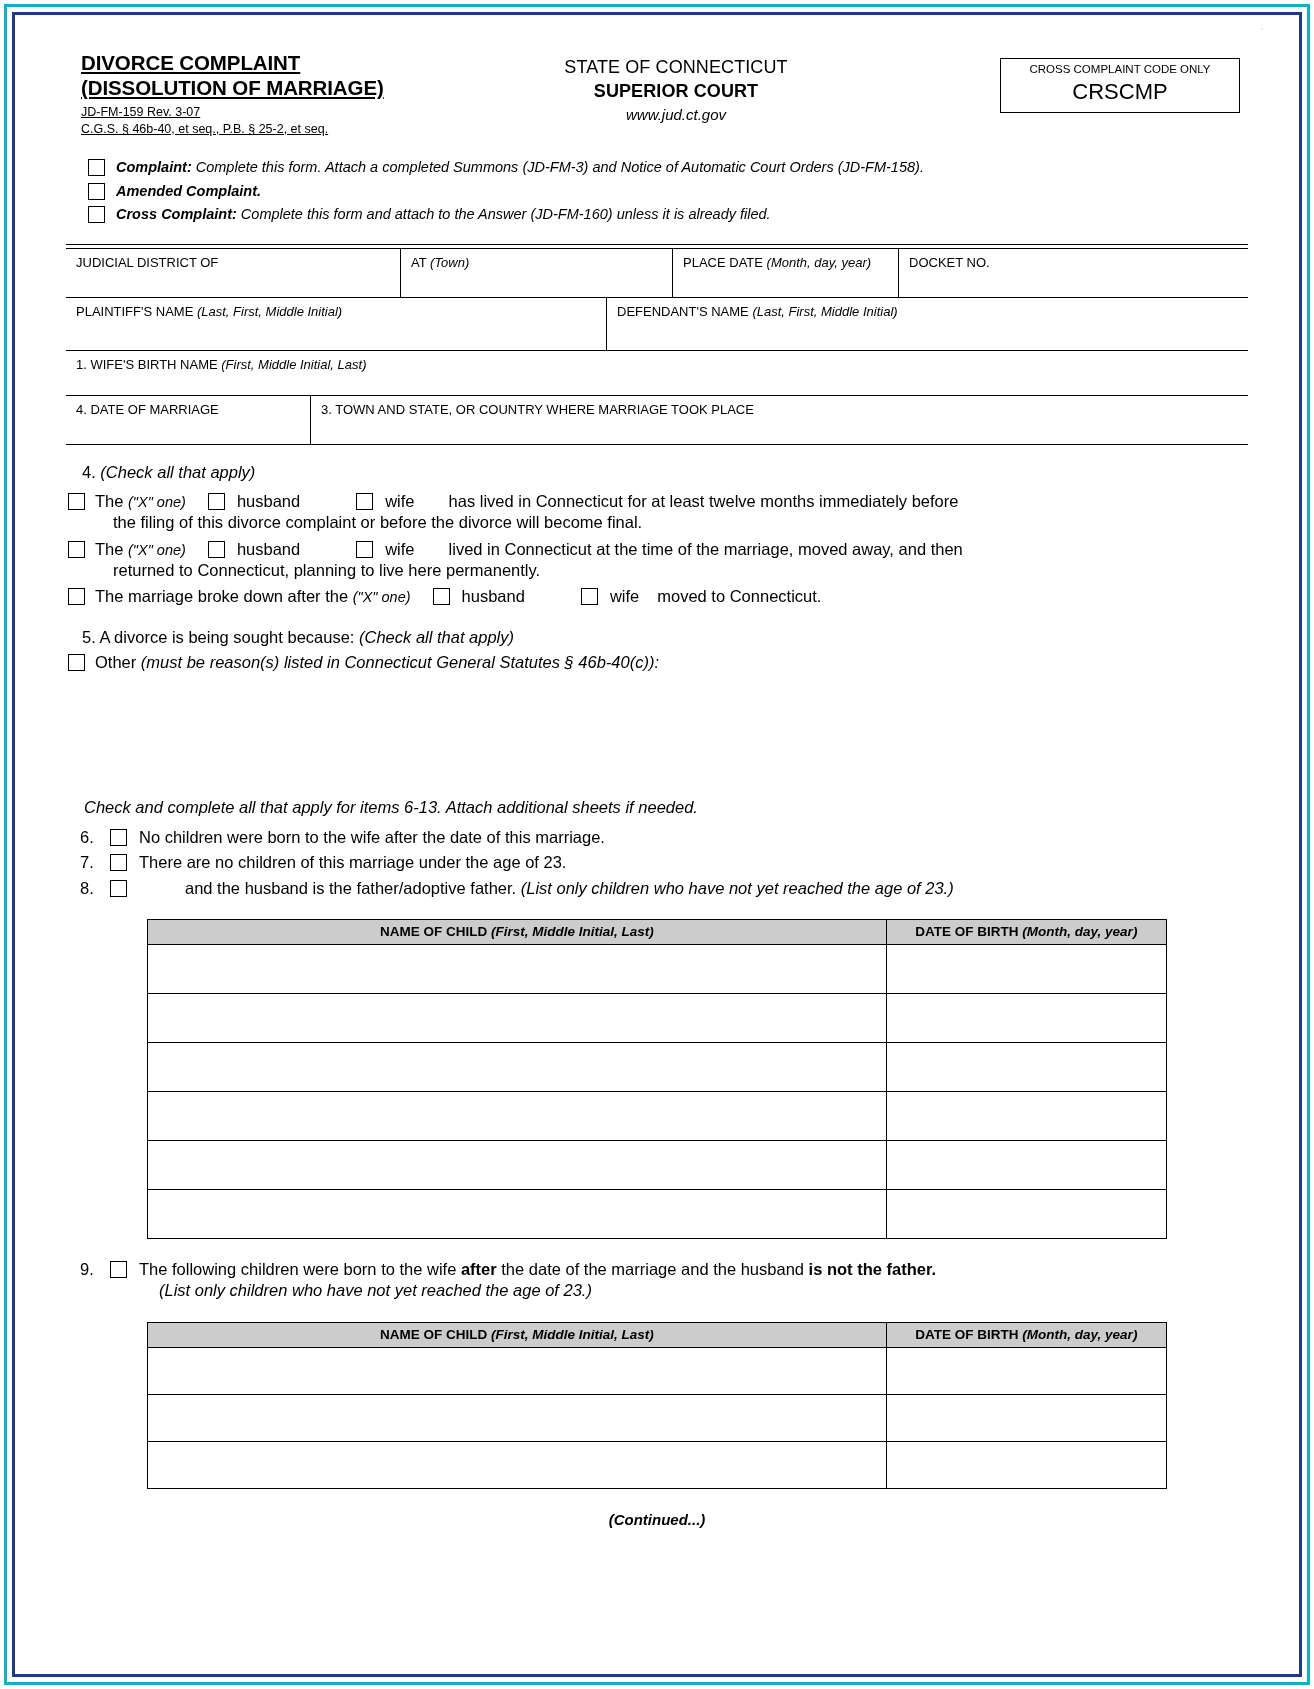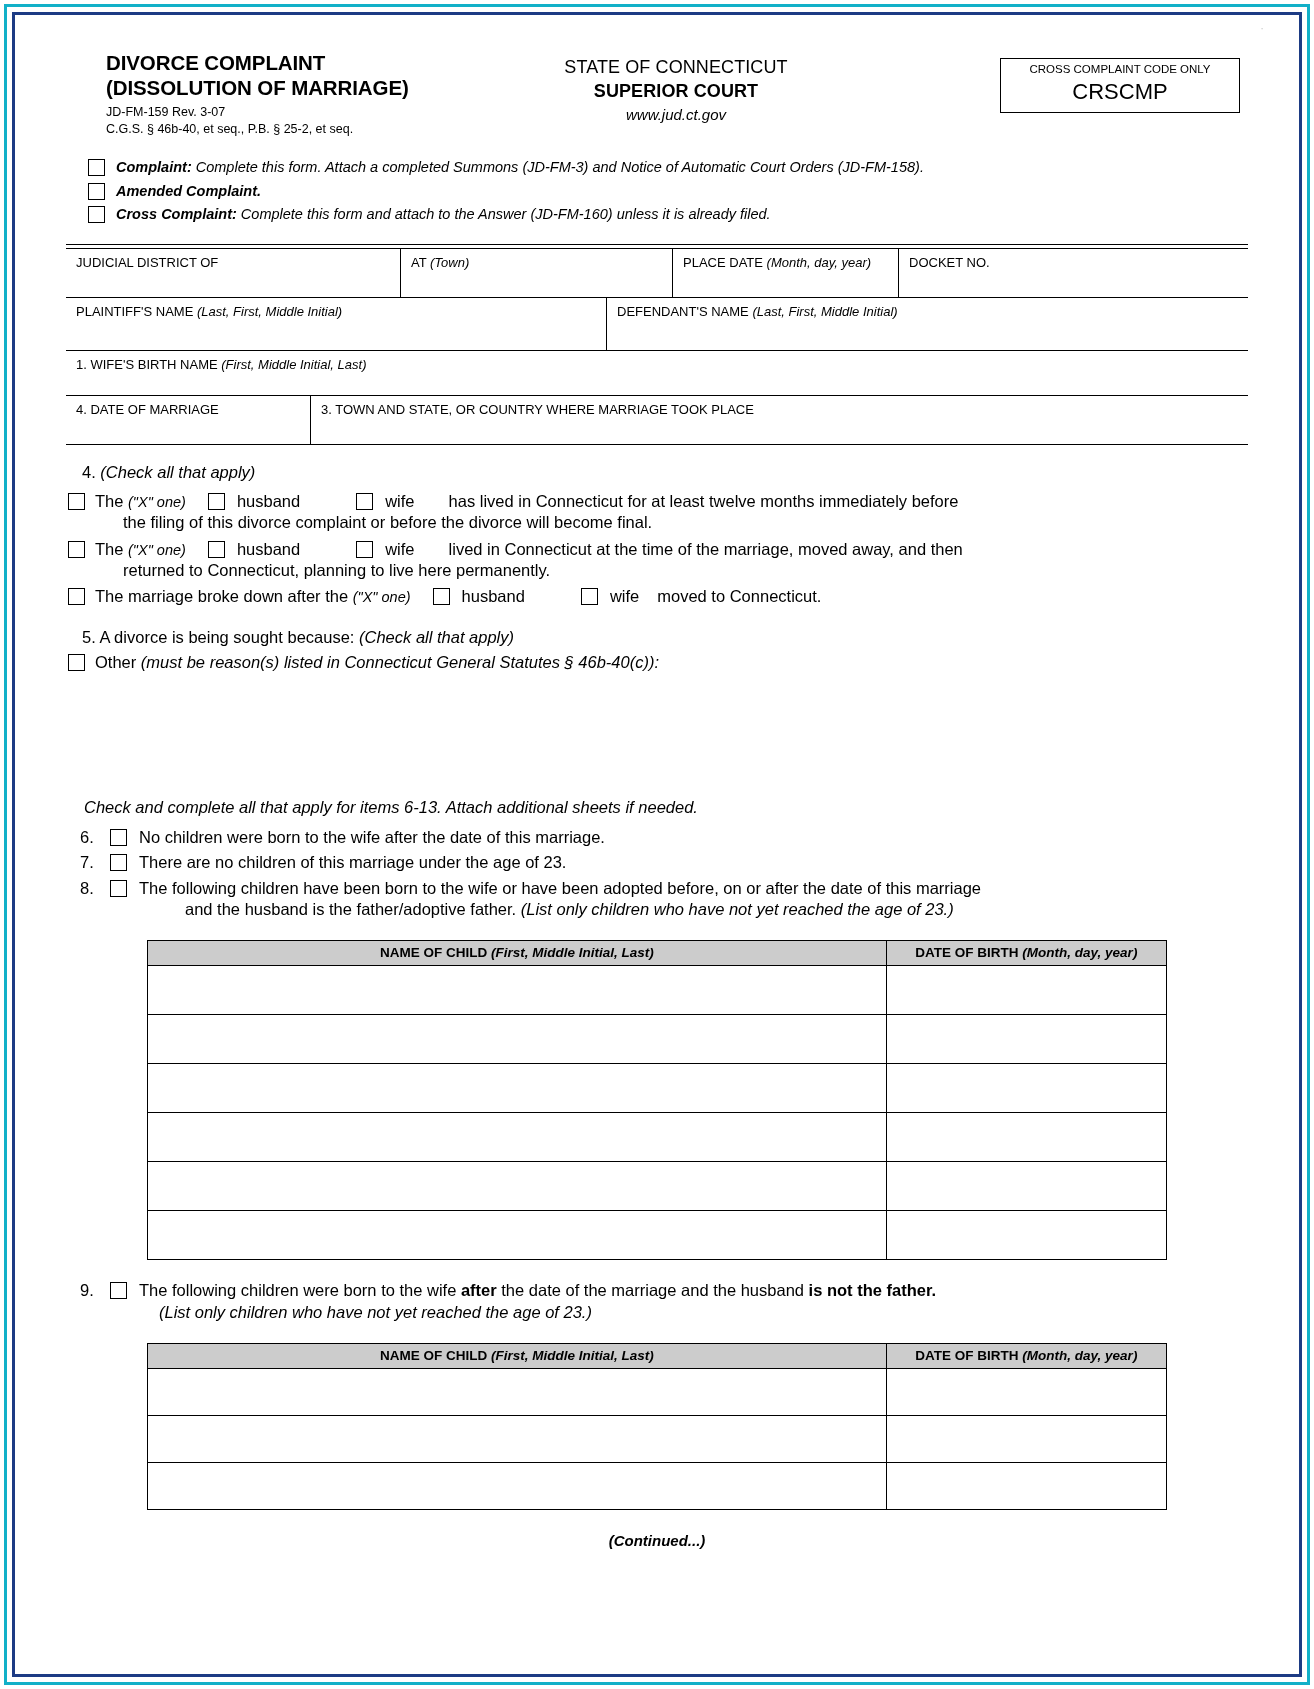--- a/index.html
+++ b/index.html
@@ -42,22 +42,23 @@
     overflow: hidden;
   }
 
   
   .hdr {
     position: relative;
     height: 92px;
   }
   .hdr-left {
     position: absolute;
-    left: 40px;
+    left: 15px;
     top: 0;
+    text-decoration: underline;
   }
   .title-main {
     font-size: 20.5px;
     font-weight: bold;
     line-height: 1.22;
     letter-spacing: -0.1px;
     white-space: nowrap;
   }
   .form-no {
     font-size: 12.5px;
@@ -208,21 +209,21 @@
     box-sizing: border-box;
     background: #fff;
     vertical-align: -3px;
   }
   .xone {
     font-style: italic;
     font-size: 14.5px;
   }
   .cont-indent {
     display: block;
-    margin-left: 28px;
+    margin-left: 18px;
   }
   .sp-a { display: inline-block; width: 22px; }
   .sp-b { display: inline-block; width: 34px; }
   .sp-c { display: inline-block; width: 12px; }
   .sp-d { display: inline-block; width: 56px; }
   .sp-e { display: inline-block; width: 18px; }
 
   .ck-line.tight { margin-top: 5px; }
 
   .other-space {
@@ -433,21 +434,21 @@
 
     <div class="num-line" style="margin-top:4px">
       <span class="n">7.</span>
       <span class="cb"></span>
       <span class="txt">There are no children of this marriage under the age of 23.</span>
     </div>
 
     <div class="num-line" style="margin-top:4px">
       <span class="n">8.</span>
       <span class="cb"></span>
-      <span class="txt"><span>The following children have been born to the wife or have been adopted before, on or after the date of this marriage</span><span class="sub-indent"><span>and the husband is the father/adoptive father. </span><i>(List only children who have not yet reached the age of 23.)</i></span></span>
+      <span class="txt"><span class="sub-indent"><span>and the husband is the father/adoptive father. </span><i>(List only children who have not yet reached the age of 23.)</i></span></span>
     </div>
 
     <table class="ctable t1">
       <thead>
         <tr>
           <th class="col-name"><span>NAME OF CHILD </span><i>(First, Middle Initial, Last)</i></th>
           <th class="col-dob"><span>DATE OF BIRTH </span><i>(Month, day, year)</i></th>
         </tr>
       </thead>
       <tbody>

